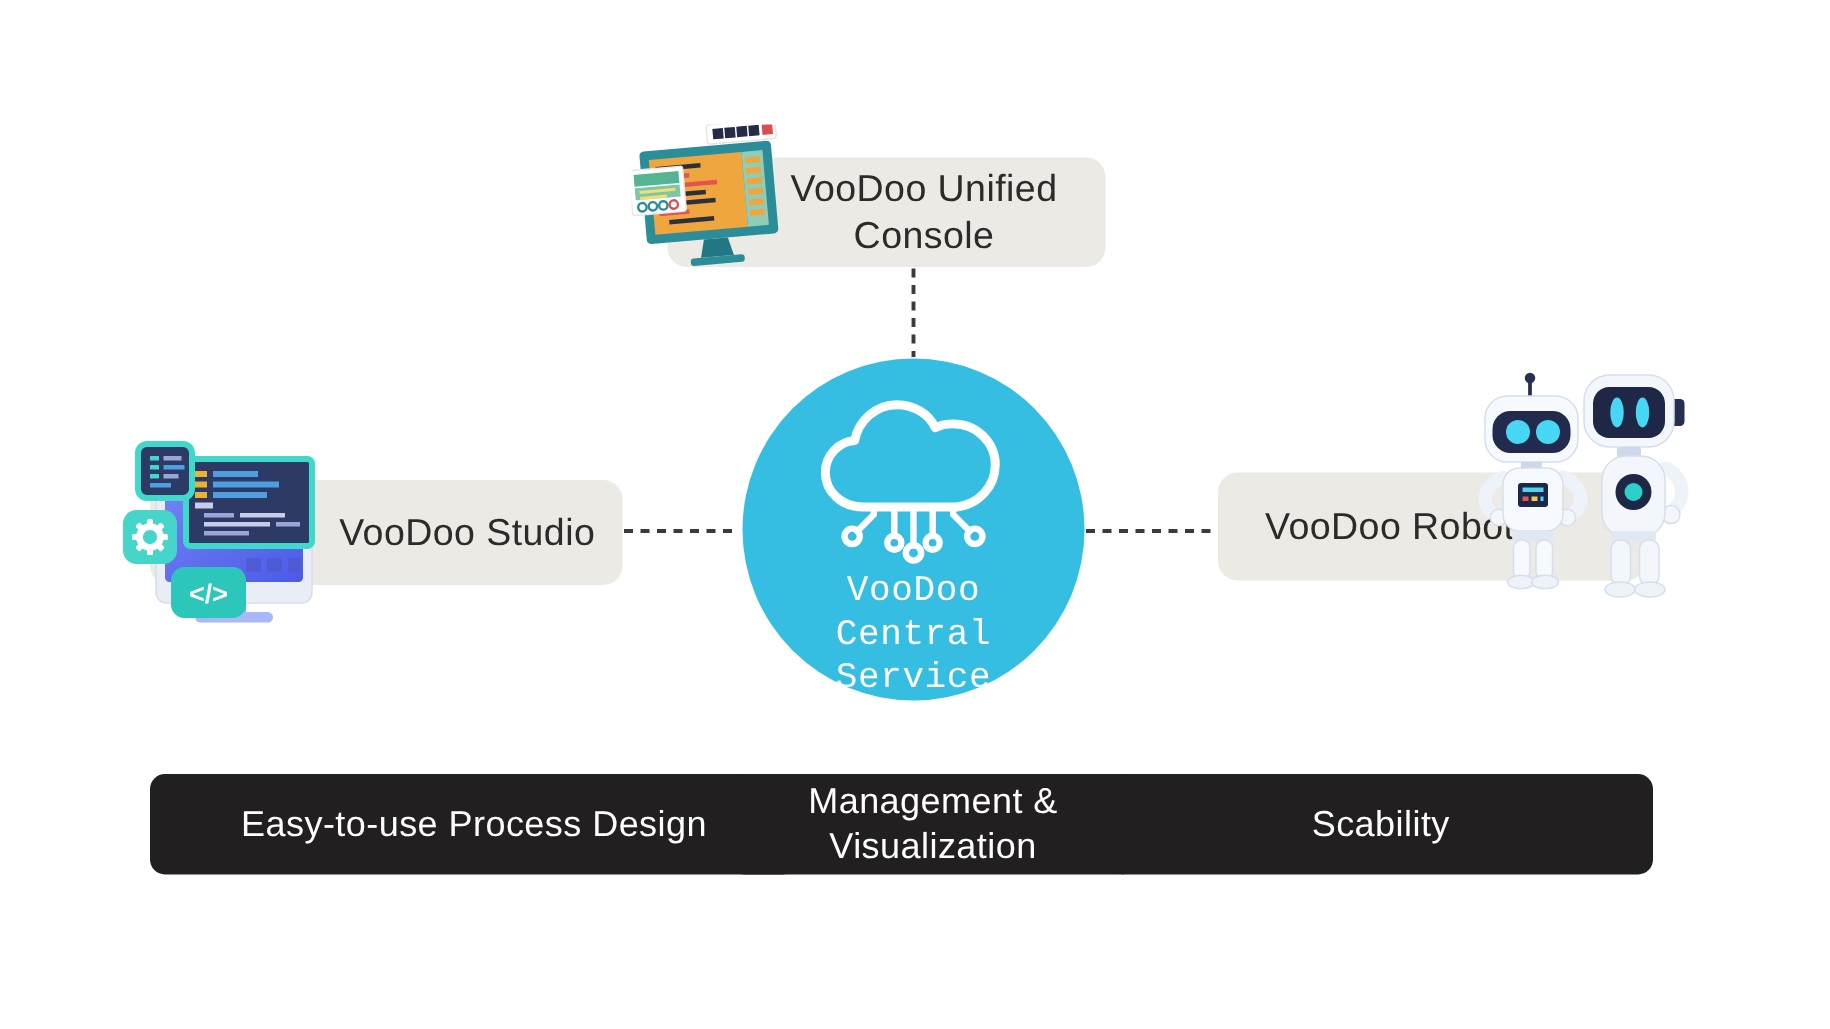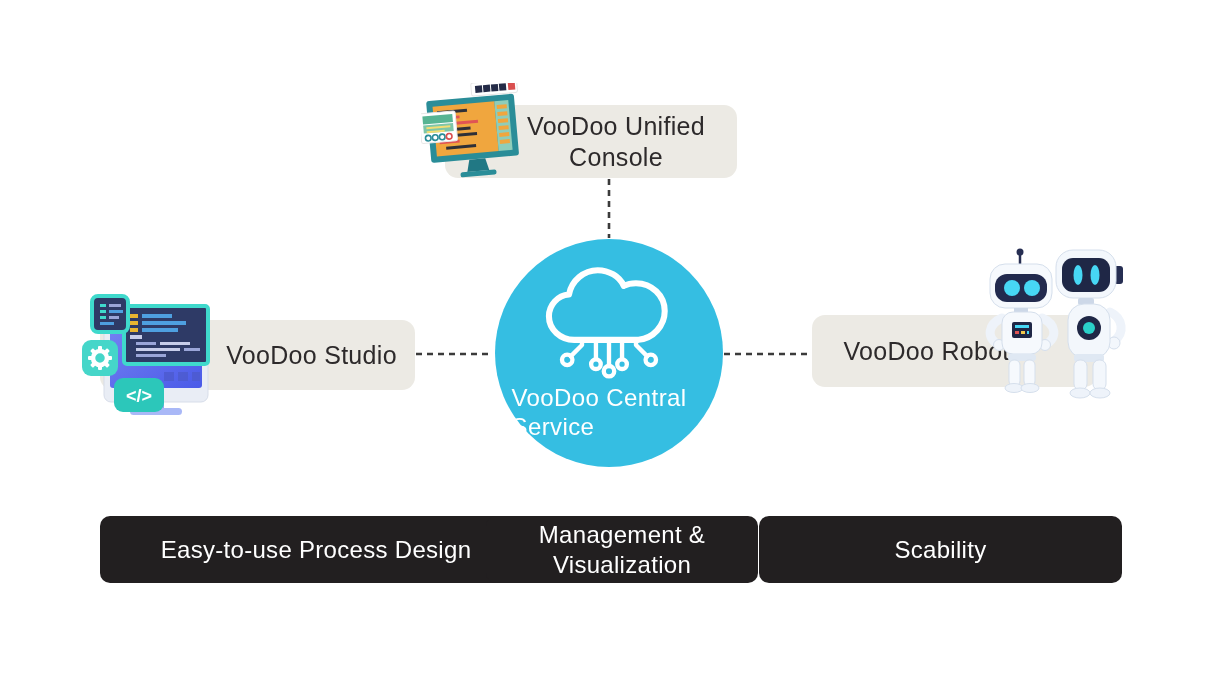--- a/index.html
+++ b/index.html
@@ -15,31 +15,31 @@
   }
   .node-console{left:445px;top:105px;width:292px;height:73px;padding-left:70px;padding-right:20px;}
   .node-studio{left:100px;top:320px;width:315px;height:70px;padding-left:108px;}
   .node-robot{left:812px;top:315px;width:285px;height:72px;padding-left:16px;padding-right:72px;}
   .central{
     position:absolute;left:495px;top:239px;width:228px;height:228px;border-radius:50%;
     background:#35bee2;display:flex;flex-direction:column;align-items:center;
     padding-top:24px;box-sizing:border-box;
   }
   .central-label{
-    color:#ffffff;font-size:24px;line-height:29px;
-    letter-spacing:.4px;max-width:195px;margin-top:2px;
+    color:#ffffff;font-size:24px;line-height:29px;text-align:center;
+    letter-spacing:.4px;max-width:195px;margin-top:2px;font-family:Liberation Mono, monospace;
   }
   .feature{
     position:absolute;top:516px;height:67px;background:#221f20;border-radius:10px;
     display:flex;align-items:center;justify-content:center;text-align:center;
     color:#ffffff;font-size:24px;line-height:30px;letter-spacing:.3px;box-sizing:border-box;
   }
   .feature-1{left:100px;width:432px;}
   .feature-2{left:486px;width:272px;padding:0 10px;}
-  .feature-3{left:759px;width:363px;}
+  .feature-3{left:739px;width:363px;}
   .icon-abs{position:absolute;}
   .console-icon{left:421px;top:83px;}
   .studio-icon{left:80px;top:294px;}
   .robot-icon{left:982px;top:246px;}
 </style>
 </head>
 <body>
 
 <div class="canvas">
 

